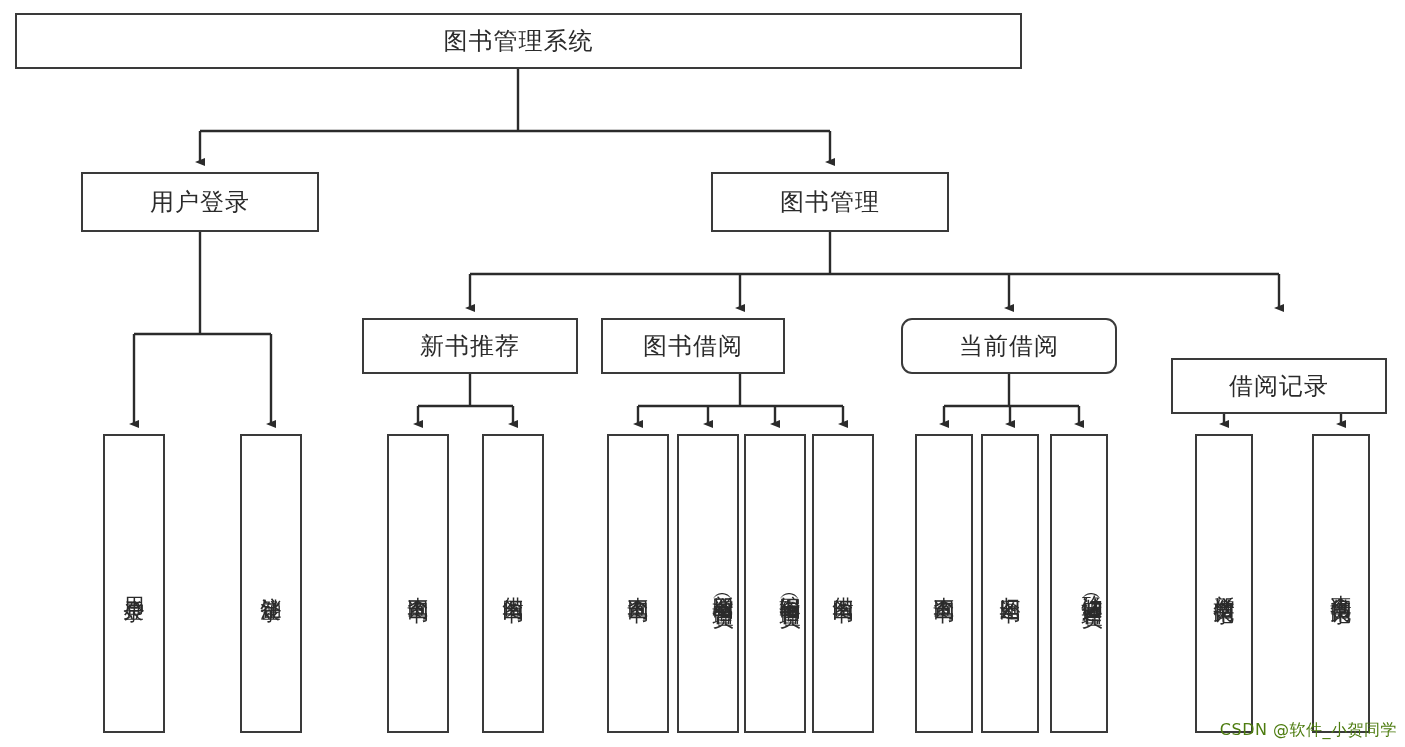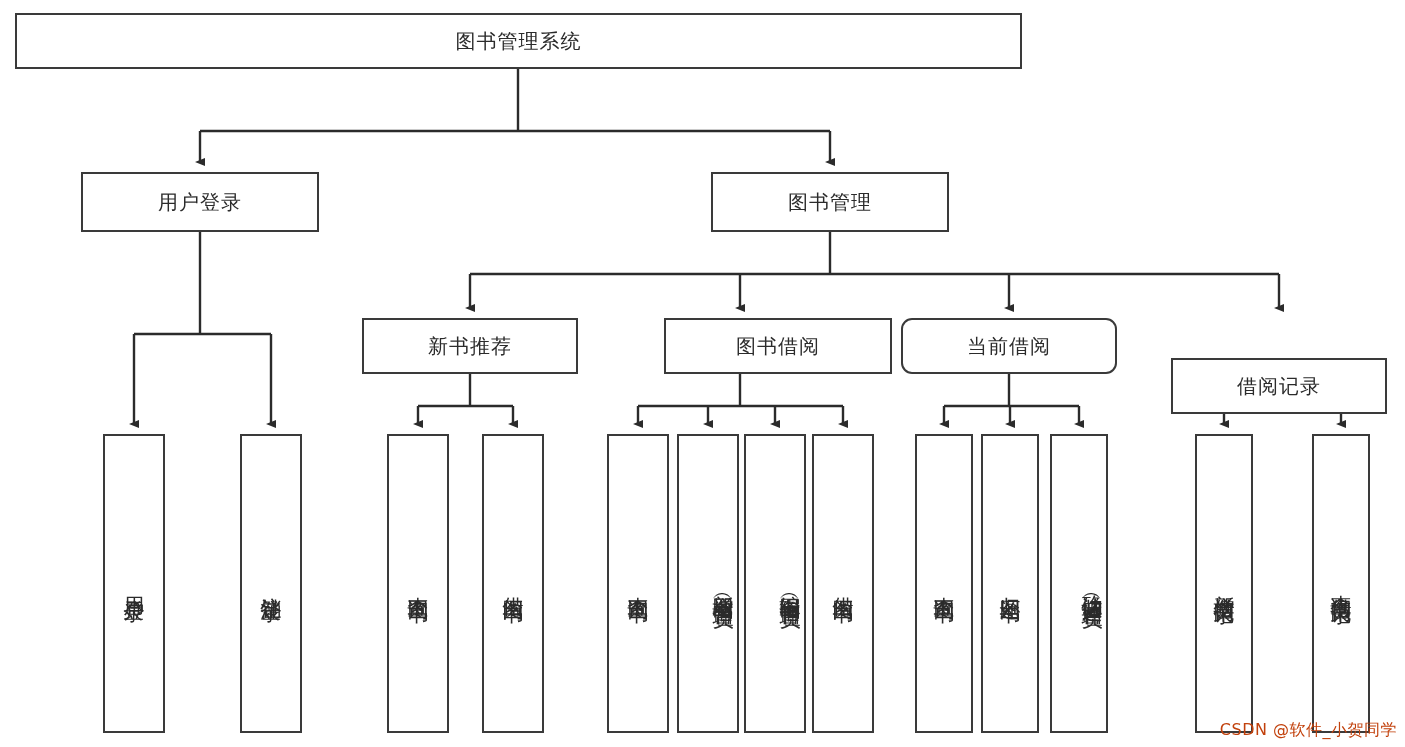--- a/index.html
+++ b/index.html
@@ -29,21 +29,21 @@
     position: absolute;
     box-sizing: border-box;
     border: 2px solid #3a3a3a;
     background: #ffffff;
     display: flex;
     align-items: center;
     justify-content: center;
     color: #2b2b2b;
   }
   .node.h {
-    font-size: 20px;
+    font-size: 24px;
     letter-spacing: 1px;
     line-height: 1.2;
   }
   .node.v {
     writing-mode: vertical-rl;
     text-orientation: upright;
     font-size: 21px;
     letter-spacing: 2px;
     align-items: flex-start;
     justify-content: center;
@@ -59,21 +59,21 @@
   }
   .node.v .lbl {
     writing-mode: vertical-rl;
     text-orientation: upright;
   }
   #watermark {
     position: absolute;
     right: 8px;
     bottom: 6px;
     font-size: 16px;
-    color: #c2410c;
+    color: #4d7c0f;
     letter-spacing: 0.5px;
     white-space: nowrap;
   }
 </style>
 </head>
 <body>
 
 <div id="canvas">
 
   <svg id="wires" viewBox="0 0 1405 747">
@@ -133,21 +133,21 @@
   <div class="node h" style="left: 81px; top: 172px; width: 238px; height: 60px;">
     <span class="lbl">用户登录</span>
   </div>
   <div class="node h" style="left: 711px; top: 172px; width: 238px; height: 60px;">
     <span class="lbl">图书管理</span>
   </div>
 
   <div class="node h" style="left: 362px; top: 318px; width: 216px; height: 56px;">
     <span class="lbl">新书推荐</span>
   </div>
-  <div class="node h" style="left: 664px; top: 318px; width: 228px; height: 56px;">
+  <div class="node h" style="left: 601px; top: 318px; width: 184px; height: 56px;">
     <span class="lbl">图书借阅</span>
   </div>
   <div class="node h" style="left: 901px; top: 318px; width: 216px; height: 56px; border-radius: 11px;">
     <span class="lbl">当前借阅</span>
   </div>
   <div class="node h" style="left: 1171px; top: 318px; width: 216px; height: 56px; margin-top: 40px;">
     <span class="lbl">借阅记录</span>
   </div>
 
   <div class="node v mid" style="left: 103px; top: 434px; width: 62px; height: 299px;">

